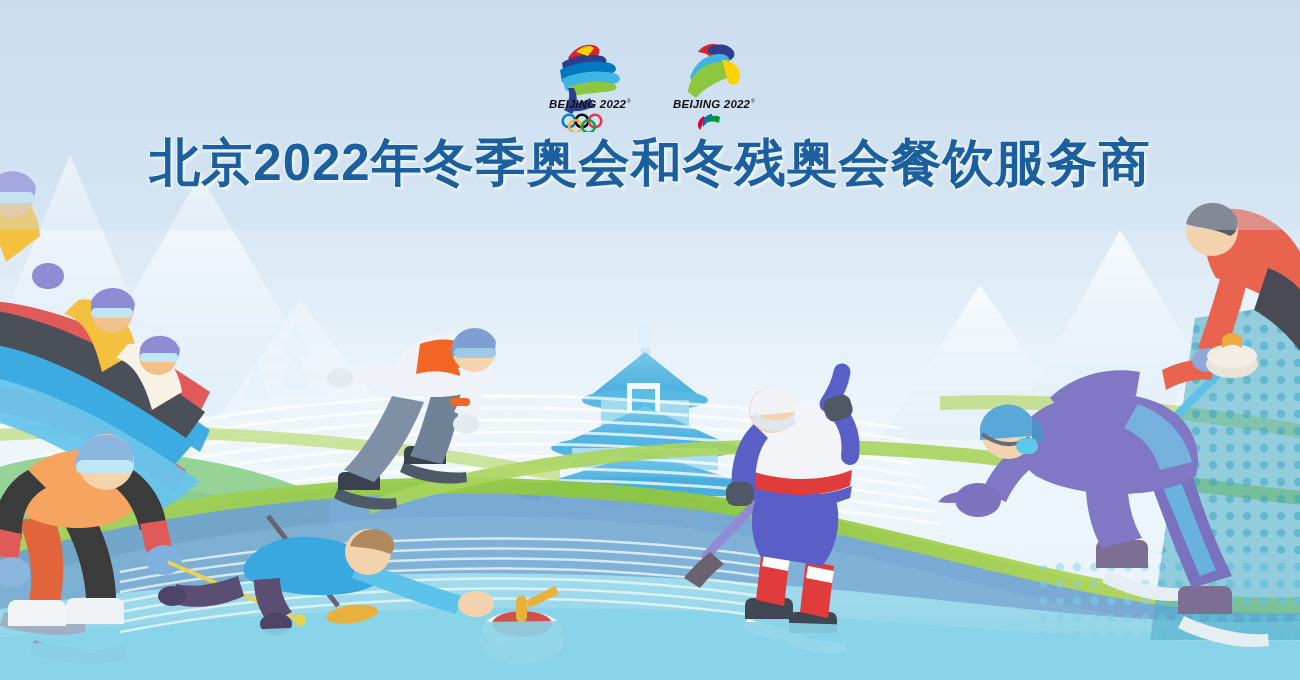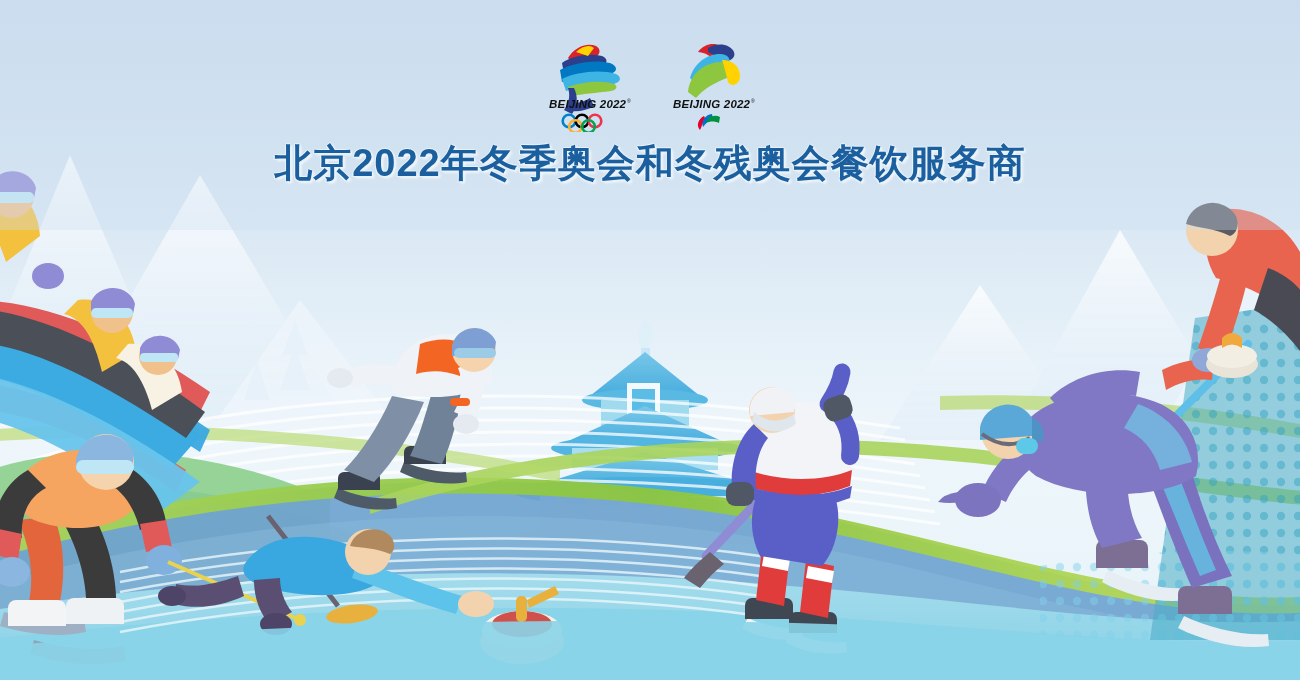--- a/index.html
+++ b/index.html
@@ -14,24 +14,24 @@
 
   
   .header{
     position:absolute;left:0;top:0;width:1300px;z-index:60;
     display:flex;flex-direction:column;align-items:center;
   }
   .logos{display:flex;align-items:flex-start;gap:24px;margin-top:30px;}
   .logo{width:100px;height:102px;position:relative;}
   .logo svg{display:block;}
   .title{
-    margin-top:12px;
+    margin-top:4px;
     font-family:"Liberation Sans","DejaVu Sans",sans-serif;
     font-weight:bold;
-    font-size:38px;
+    font-size:51px;
     letter-spacing:1px;
     color:#1b5f9e;
     white-space:nowrap;
     text-shadow:
       0 1px 0 #e8f2fa, 1px 0 0 #e8f2fa, -1px 0 0 #e8f2fa, 0 -1px 0 #e8f2fa,
       1px 1px 0 #e9f3fa, -1px 1px 0 #e9f3fa, 2px 2px 3px rgba(255,255,255,.85);
     line-height:1.05;
   }
 </style>
 </head>

